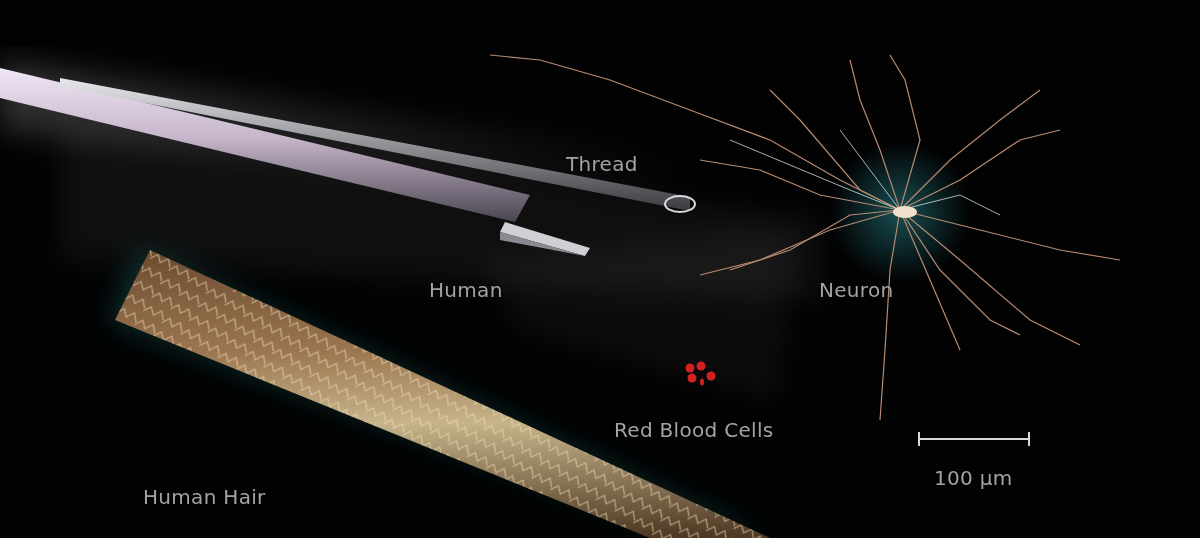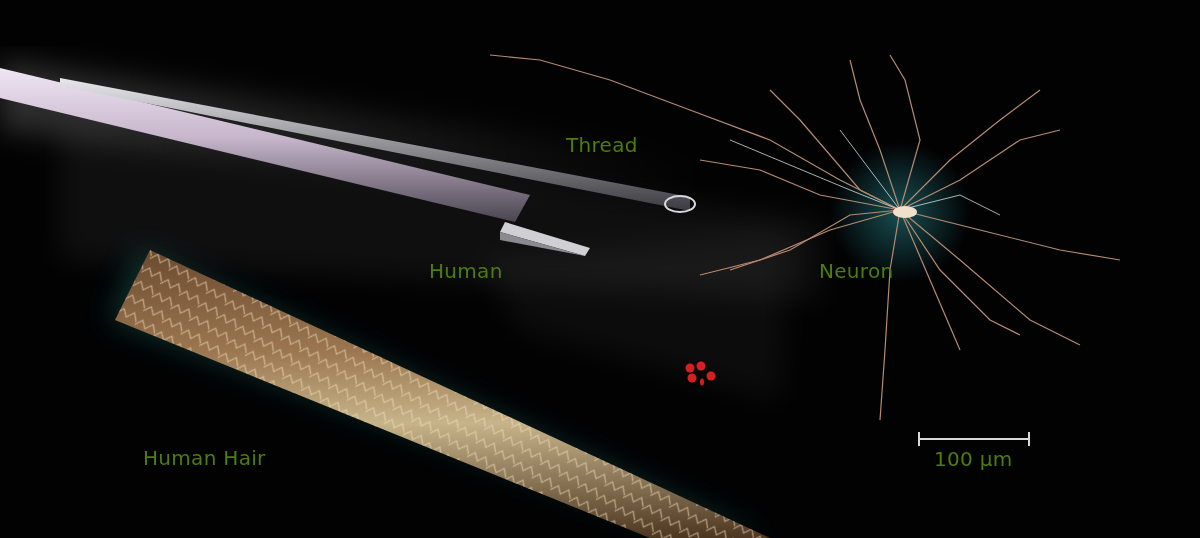--- a/index.html
+++ b/index.html
@@ -1,18 +1,18 @@
 <!DOCTYPE html>
 <html><head>
 <meta charset="utf-8">
 <style>
   html,body{margin:0;padding:0;background:#000;}
   #stage{position:relative;width:1200px;height:538px;overflow:hidden;background:#020203;font-family:"DejaVu Sans","Liberation Sans",sans-serif;}
   #stage svg.art{position:absolute;left:0;top:0;width:1200px;height:538px;}
-  .label{position:absolute;color:#4d7c0f;font-size:20px;letter-spacing:0.3px;white-space:nowrap;line-height:1;}
+  .label{position:absolute;color:#a3a3a3;font-size:20px;letter-spacing:0.3px;white-space:nowrap;line-height:1;margin-top:19px;}
   .scalebar{position:absolute;left:918px;top:432px;width:112px;height:14px;}
   .scalebar .line{position:absolute;left:0;right:0;top:6px;height:2px;background:#d8d8d8;}
   .scalebar .tick-l,.scalebar .tick-r{position:absolute;top:0;width:2px;height:14px;background:#d8d8d8;}
   .scalebar .tick-l{left:0;} .scalebar .tick-r{right:0;}
 </style>
 </head>
 <body>
 
 <div id="stage">
   <svg class="art" viewBox="0 0 1200 538">
@@ -105,21 +105,22 @@
         <path d="M900 210 L960 195 L1000 215"></path>
         <path d="M900 210 L870 170 L840 130"></path>
       </g>
       <ellipse cx="905" cy="212" rx="12" ry="6" fill="#f0e0cc" stroke="none"></ellipse>
     </g>
   </svg>
 
   <div class="label" style="left:566px;top:135px;">Thread</div>
   <div class="label" style="left:429px;top:261px;">Human</div>
   <div class="label" style="left:819px;top:261px;">Neuron</div>
-  <div class="label" style="left:143px;top:448px;">Human Hair</div>
+  <div class="label" style="left:614px;top:401px;">Red Blood Cells</div>
+  <div class="label" style="left:143px;top:468px;">Human Hair</div>
 
   <div class="scalebar">
     <div class="line"></div>
     <div class="tick-l"></div>
     <div class="tick-r"></div>
   </div>
   <div class="label" style="left:934px;top:449px;text-align:center;">100 µm</div>
 </div>
 
 </body></html>

